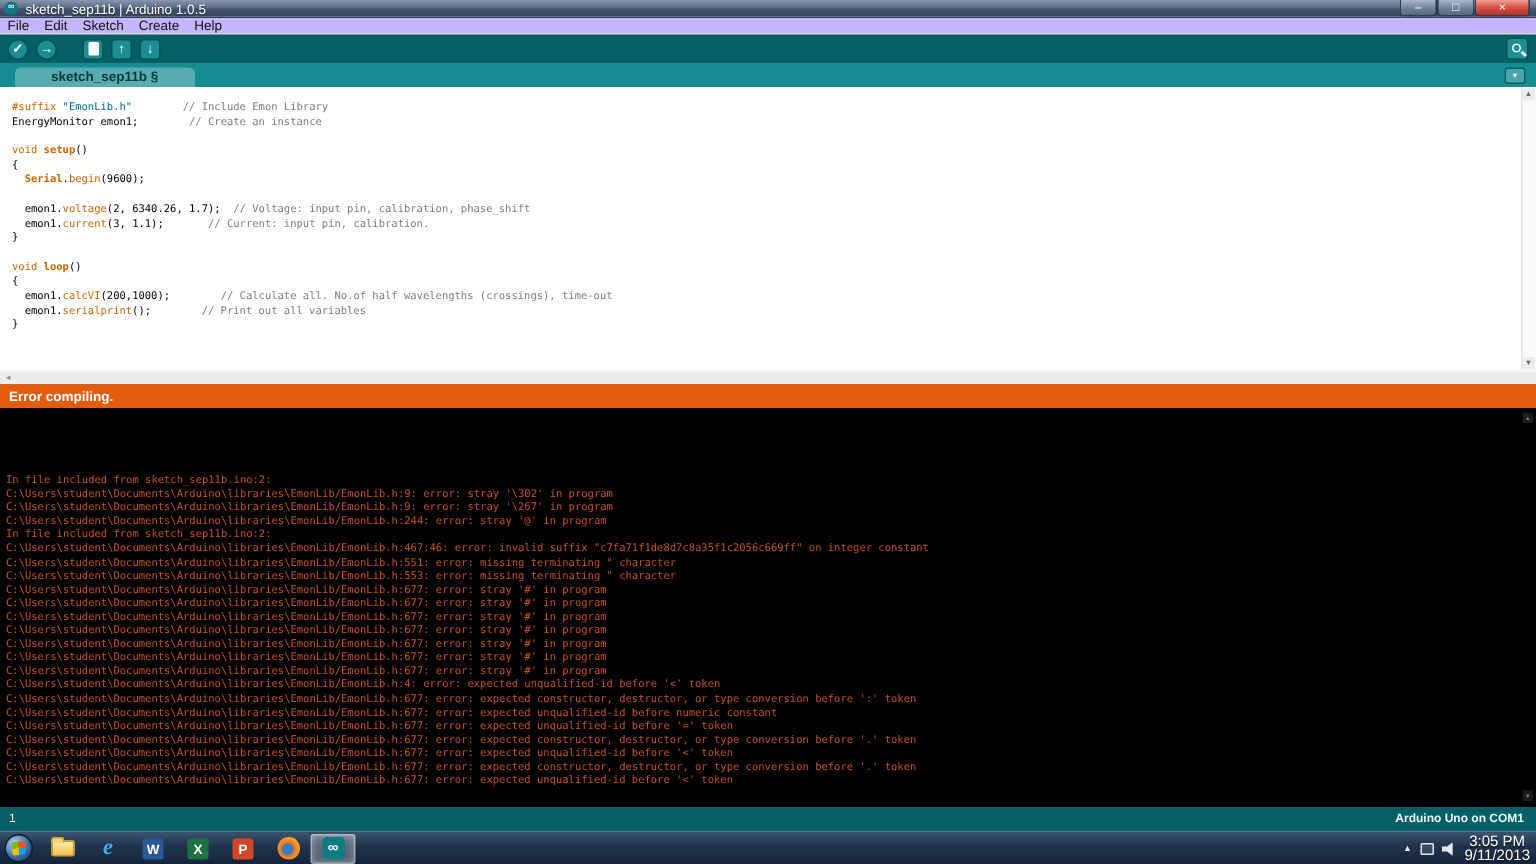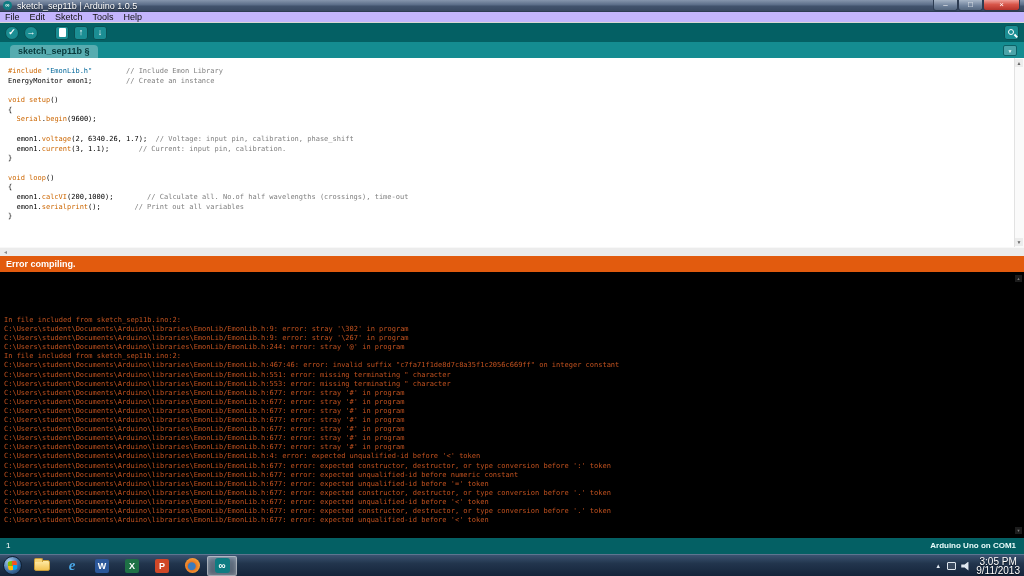--- a/index.html
+++ b/index.html
@@ -39,35 +39,35 @@
   .serial-btn { position:absolute; right:5px; top:2px; width:15px; height:15px;
     background:#1b8e93; border:1px solid #0a5154; border-radius:3px; }
   .mag { position:absolute; left:3px; top:3px; width:6px; height:6px;
     border:1.5px solid #fff; border-radius:50%; }
   .mag::after { content:""; position:absolute; left:5px; top:5px; width:4px; height:1.5px;
     background:#fff; transform:rotate(45deg); }
 
   
   .tabstrip { position:absolute; top:42px; left:0; width:1024px; height:16px;
     background:#148c91; }
-  .tab { position:absolute; left:10px; bottom:0; height:13px; padding:0 8px;
+  .tab { position:absolute; left:10px; bottom:0; height:13px; padding:0 24px;
     background:#57acb0; border-radius:4px 4px 0 0; color:#07393b; font-size:9px;
     line-height:13px; font-weight:bold; }
   .tab-menu-btn { position:absolute; right:7px; top:3px; width:14px; height:11px;
     background:#4aa4a9; border:1px solid #0c6periodic66; border:1px solid #0c6166; border-radius:2px;
     color:#eafcfc; font-size:5px; text-align:center; line-height:11px; }
 
   
   .editor { position:absolute; top:58px; left:0; width:1024px; height:189px;
     background:#fff; overflow:hidden; }
   .code { padding:9px 0 0 8px; font-family:"DejaVu Sans Mono","Liberation Mono",monospace;
     font-size:7px; line-height:9.7px; color:#000; }
   .code-line { white-space:pre; height:9.7px; }
   .kw  { color:#cc6600; }
-  .fnb { color:#cc6600; font-weight:normal;text-align:right; }
+  .fnb { color:#cc6600; font-weight:bold;text-align:right; }
   .str { color:#006699; }
   .com { color:#7e7e7e; }
   .pl  { color:#000; }
   .vscroll { position:absolute; right:0; top:0; width:10px; height:189px;
     background:#fafafa; border-left:1px solid #e2e2e2; }
   .vs-arrow { position:absolute; right:1px; width:8px; height:8px; background:#ececec;
     color:#666; font-size:5px; line-height:8px; text-align:center; }
   .vs-up { top:1px; } .vs-down { bottom:1px; }
 
   
@@ -149,21 +149,21 @@
       <span class="wbtn min">–</span>
       <span class="wbtn max">□</span>
       <span class="wbtn close">×</span>
     </span>
   </div>
 
   <div class="menubar" id="menubar">
       <span class="menu-item">File</span>
       <span class="menu-item">Edit</span>
       <span class="menu-item">Sketch</span>
-      <span class="menu-item">Tools</span>
+      <span class="menu-item">Create</span>
       <span class="menu-item">Help</span>
     </div>
 
   <div class="toolbar">
     <span class="tbtn round">
       <span>✓</span>
     </span>
     <span class="tbtn round">
       <span>→</span>
     </span>
@@ -183,21 +183,21 @@
 
   <div class="tabstrip">
     <div class="tab">sketch_sep11b §</div>
     <div class="tab-menu-btn">
       <span>▼</span>
     </div>
   </div>
 
   <div class="editor">
     <div class="code" id="code">
-        <div class="code-line"><span class="kw">#include </span><span class="str">"EmonLib.h"</span><span class="pl">        </span><span class="com">// Include Emon Library</span></div>
+        <div class="code-line"><span class="kw">#suffix </span><span class="str">"EmonLib.h"</span><span class="pl">        </span><span class="com">// Include Emon Library</span></div>
         <div class="code-line"><span class="pl">EnergyMonitor emon1;</span><span class="pl">        </span><span class="com">// Create an instance</span></div>
         <div class="code-line">&nbsp;</div>
         <div class="code-line"><span class="kw">void </span><span class="fnb">setup</span><span class="pl">()</span></div>
         <div class="code-line"><span class="pl">{</span></div>
         <div class="code-line"><span class="pl">  </span><span class="fnb">Serial</span><span class="pl">.</span><span class="kw">begin</span><span class="pl">(9600);</span></div>
         <div class="code-line">&nbsp;</div>
         <div class="code-line"><span class="pl">  emon1.</span><span class="kw">voltage</span><span class="pl">(2, 6340.26, 1.7);  </span><span class="com">// Voltage: input pin, calibration, phase_shift</span></div>
         <div class="code-line"><span class="pl">  emon1.</span><span class="kw">current</span><span class="pl">(3, 1.1);       </span><span class="com">// Current: input pin, calibration.</span></div>
         <div class="code-line"><span class="pl">}</span></div>
         <div class="code-line">&nbsp;</div>

